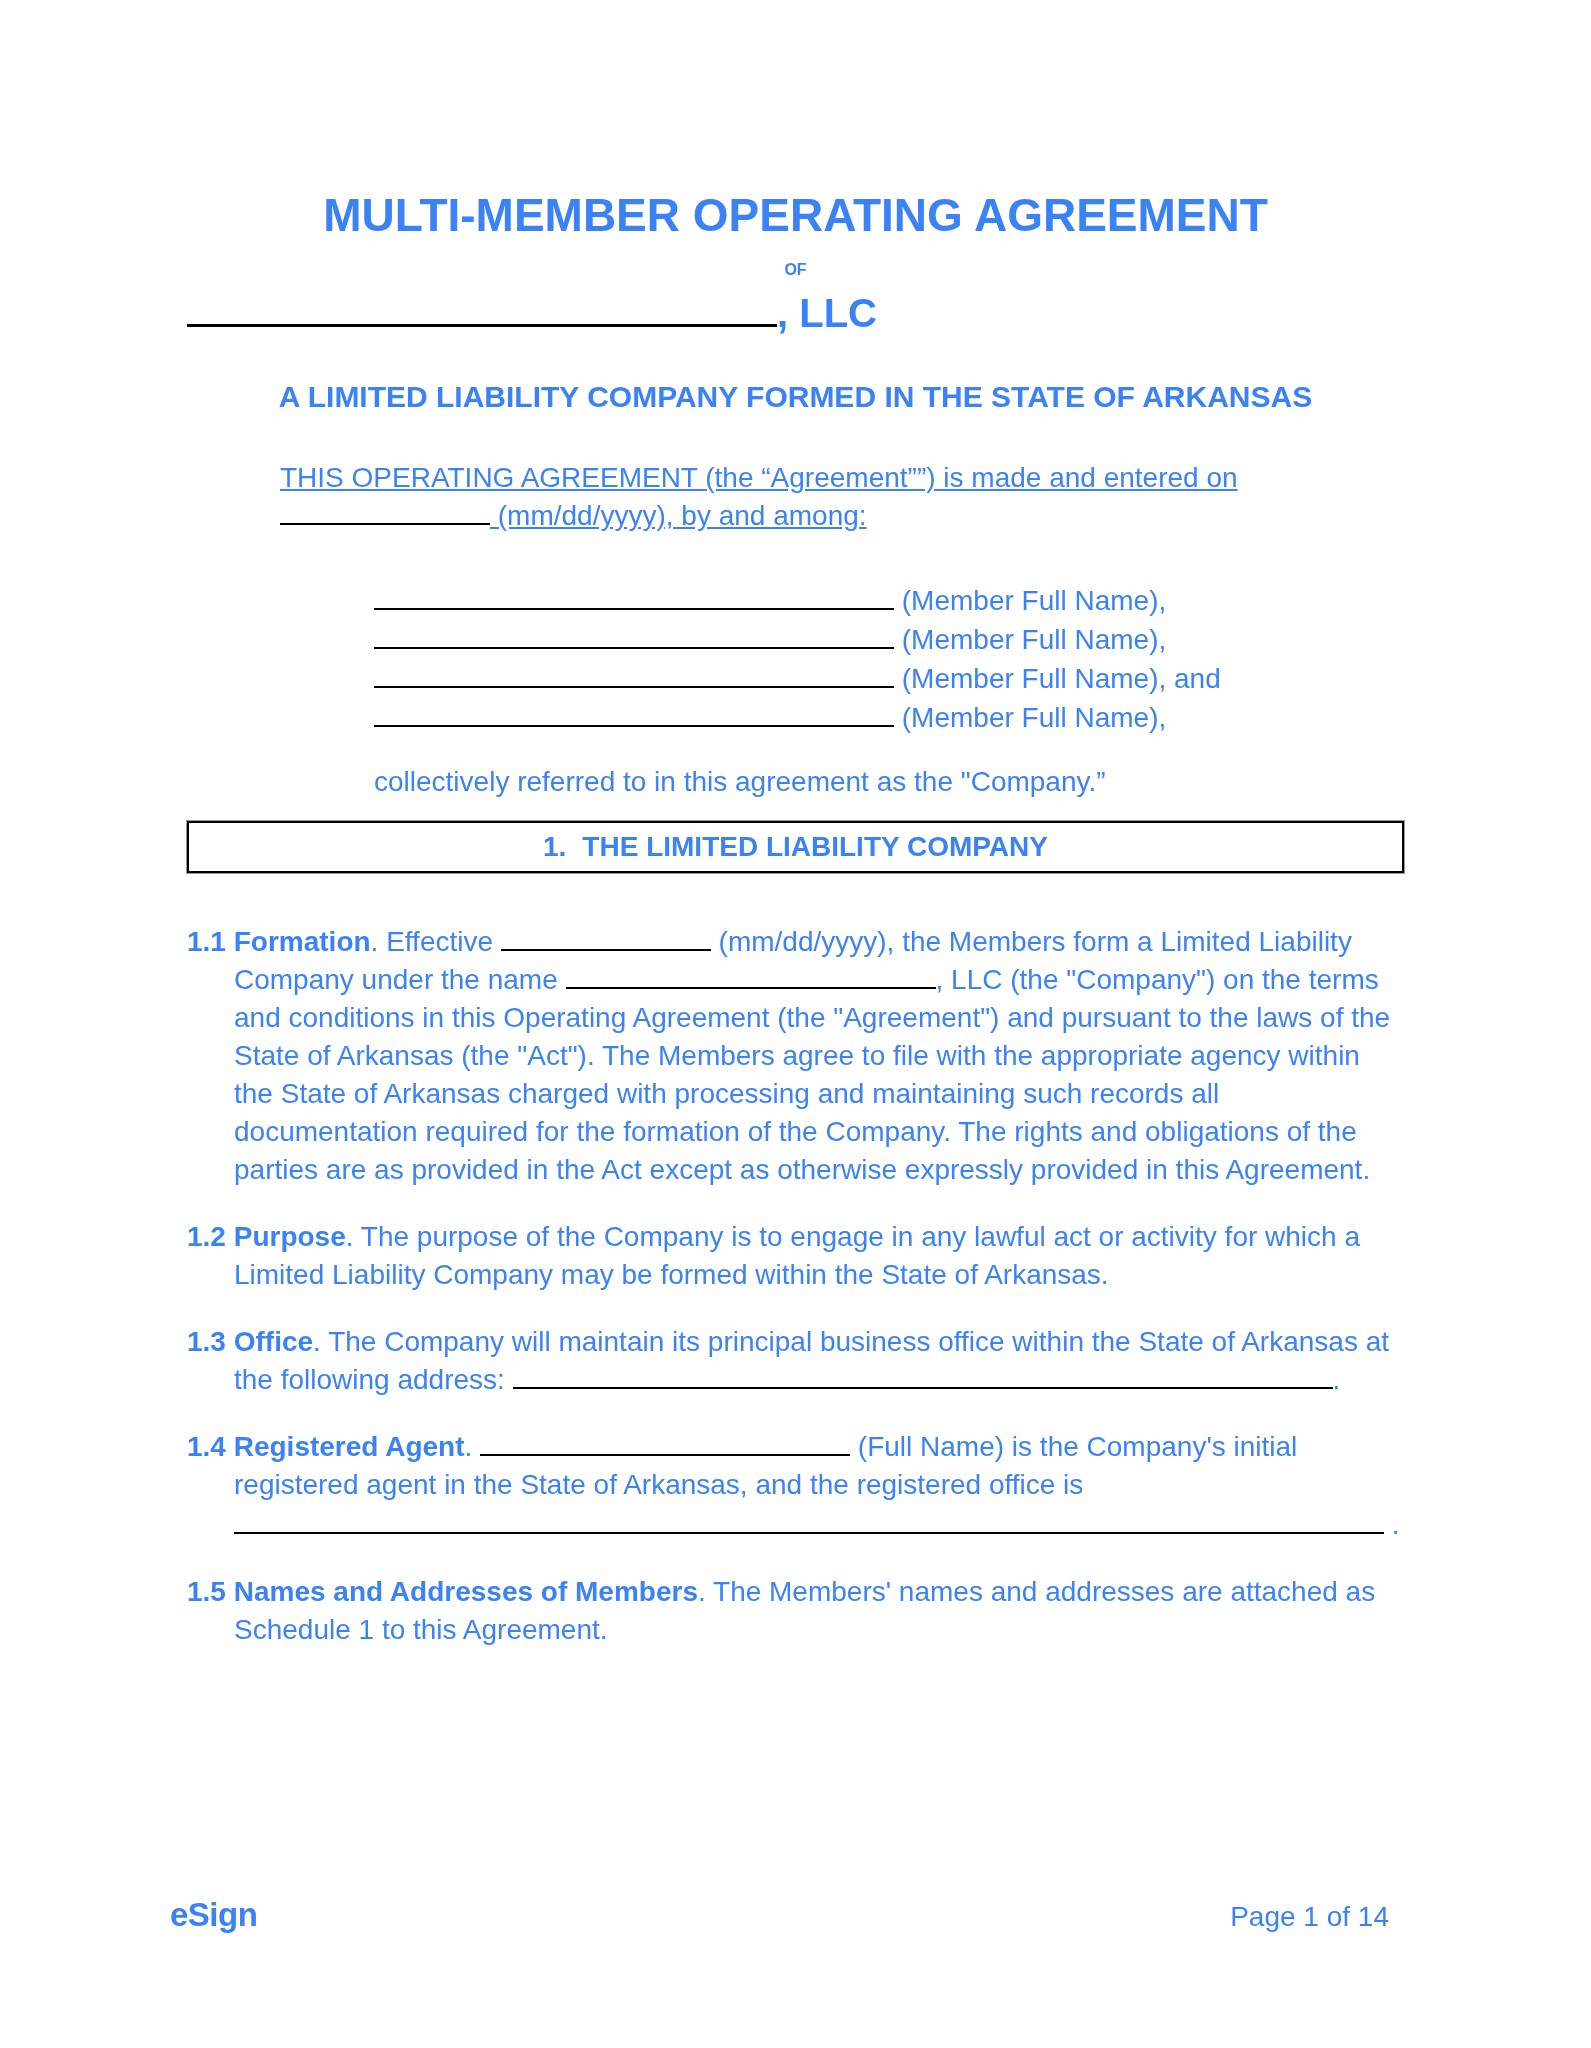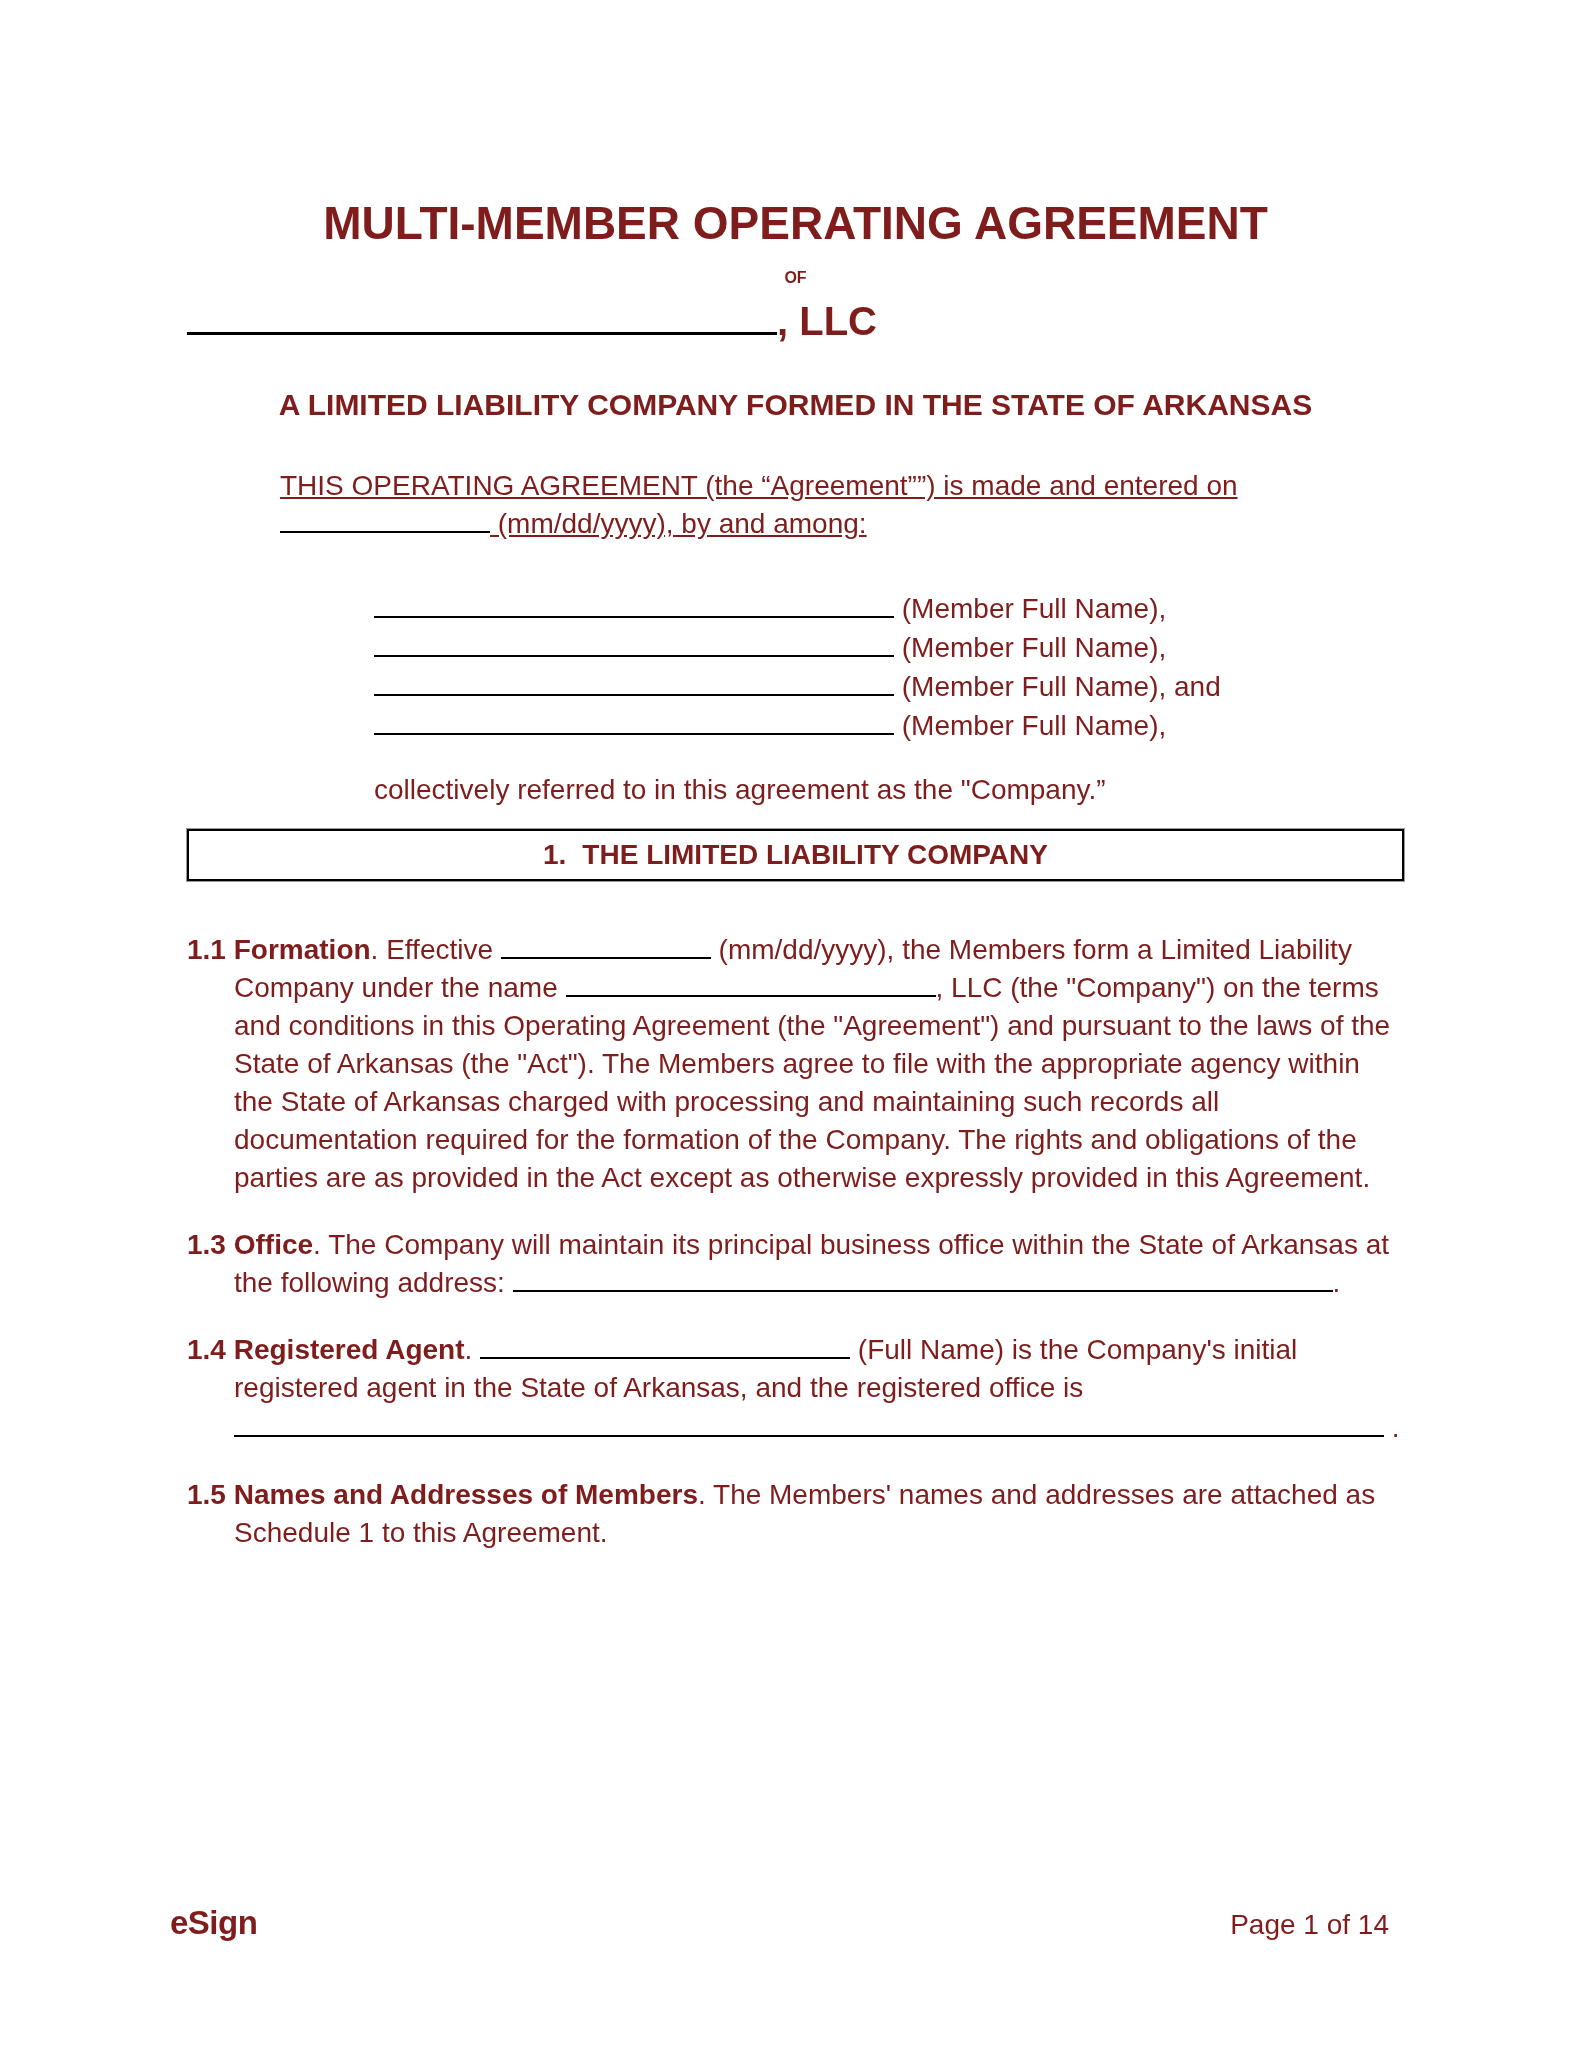--- a/index.html
+++ b/index.html
@@ -1,21 +1,21 @@
 <!DOCTYPE html>
 <html><head>
 <meta charset="utf-8">
 <style>
   html,body{margin:0;padding:0;background:#ffffff;}
   .page{
     position:relative;
     width:1591px;height:2032px;
-    margin:16px auto;
+    margin:8px auto;
     background:#ffffff;
-    color:#7f1d1d;
+    color:#3b82f6;
     font-family:"Liberation Sans", sans-serif;
     box-sizing:border-box;
     padding:180px 187px 0 187px;
     overflow:hidden;
   }
   h1.doc-title{
     margin:0;text-align:center;
     font-size:46px;line-height:55px;font-weight:bold;
   }
   .of-line{
@@ -107,20 +107,21 @@
 
   <div class="section-box">
     <span>1.</span>
       <span class="heading-gap"></span>
       <span>THE LIMITED LIABILITY COMPANY</span>
   </div>
 
   <div class="clauses body-text" id="clause-list">
   <p class="clause"><b>1.1</b> <b>Formation</b><span>. Effective <span class="blank blank-date"></span> (mm/dd/yyyy), the Members form a Limited Liability Company under the name <span class="blank blank-name"></span>, LLC (the "Company") on the terms and conditions in this Operating Agreement (the "Agreement") and pursuant to the laws of the State of Arkansas (the "Act"). The Members agree to file with the appropriate agency within the State of Arkansas charged with processing and maintaining such records all documentation required for the formation of the Company. The rights and obligations of the parties are as provided in the Act except as otherwise expressly provided in this Agreement.</span></p>
 
+  <p class="clause"><b>1.2</b> <b>Purpose</b><span>. The purpose of the Company is to engage in any lawful act or activity for which a Limited Liability Company may be formed within the State of Arkansas.</span></p>
 
   <p class="clause"><b>1.3</b> <b>Office</b><span>. The Company will maintain its principal business office within the State of Arkansas at the following address: <span class="blank blank-address"></span>.</span></p>
 
   <p class="clause"><b>1.4</b> <b>Registered Agent</b><span>. <span class="blank blank-agent"></span> (Full Name) is the Company's initial registered agent in the State of Arkansas, and the registered office is<br><span class="blank blank-office"></span> .</span></p>
 
   <p class="clause"><b>1.5</b> <b>Names and Addresses of Members</b><span>. The Members' names and addresses are attached as Schedule 1 to this Agreement.</span></p>
 </div>
 
   <div class="footer">
     <div class="brand">eSign</div>

